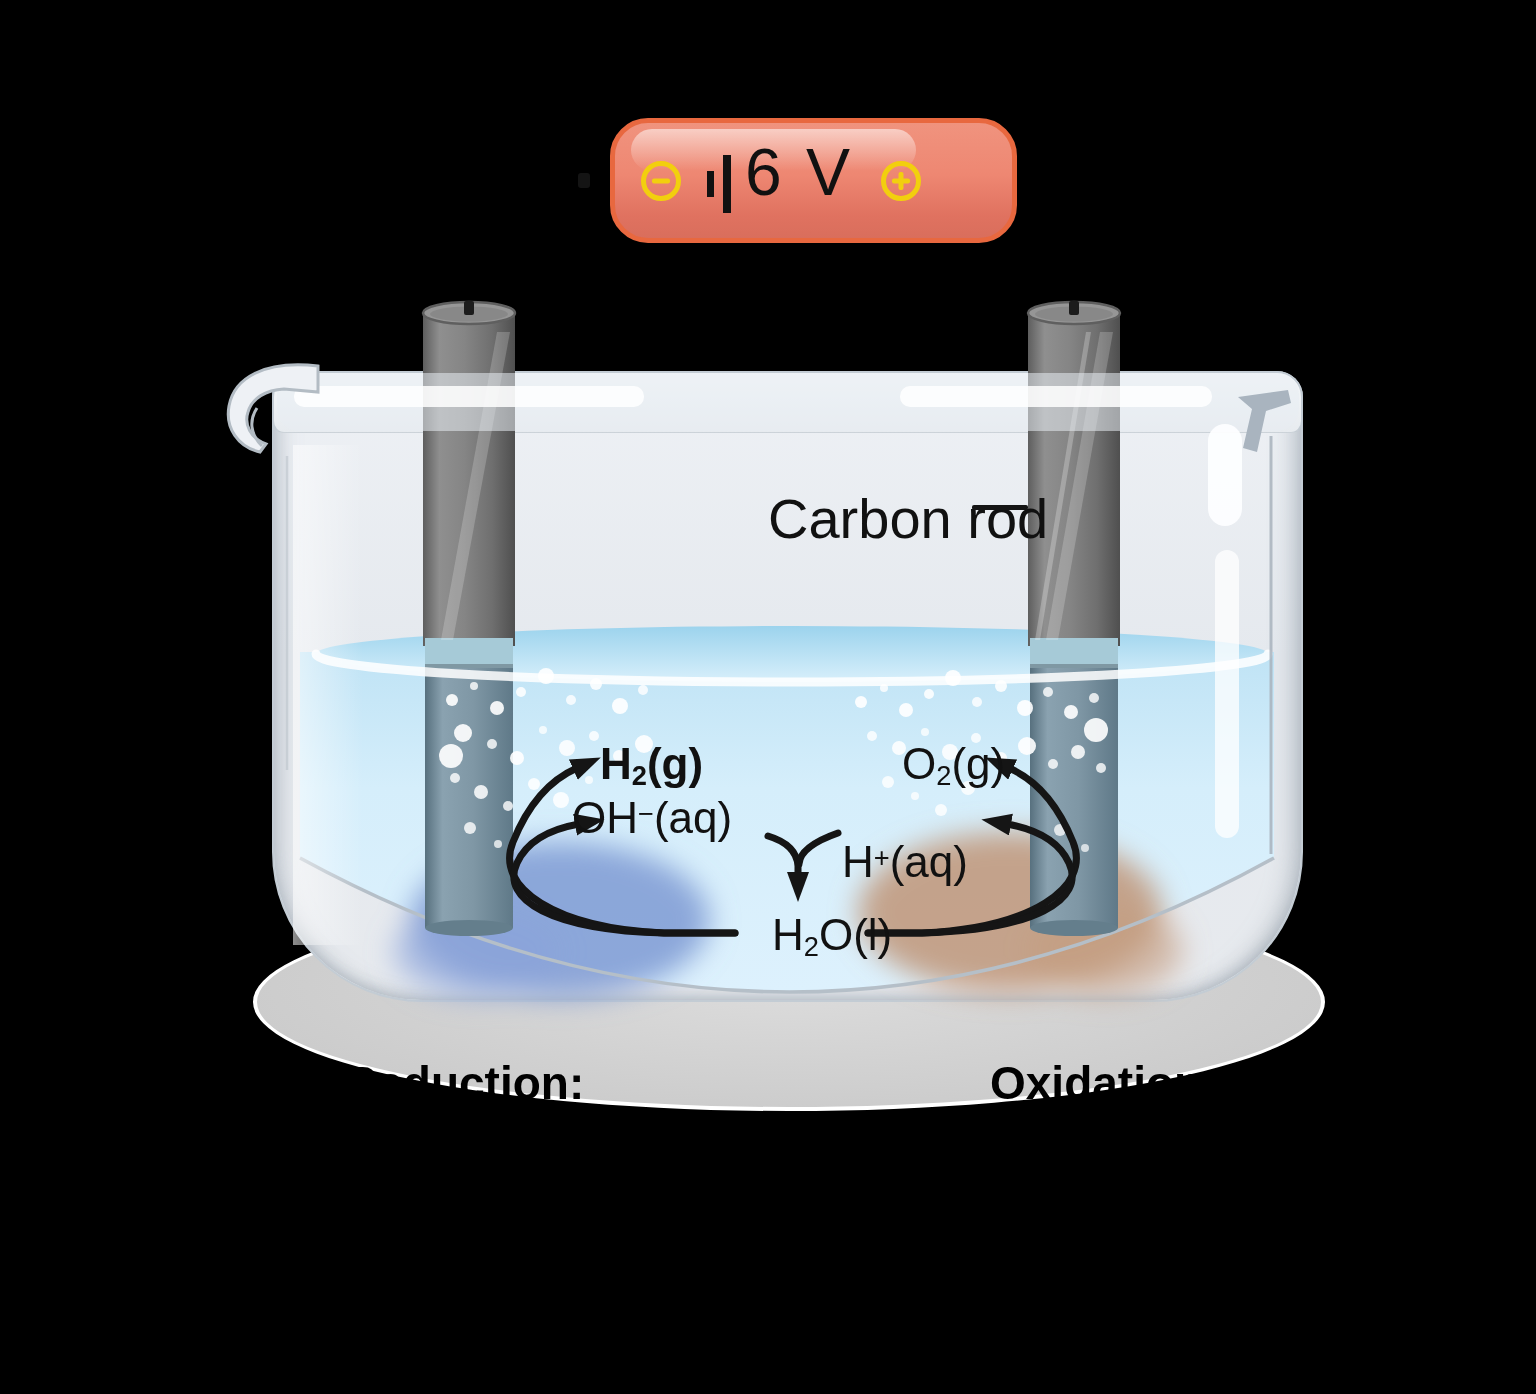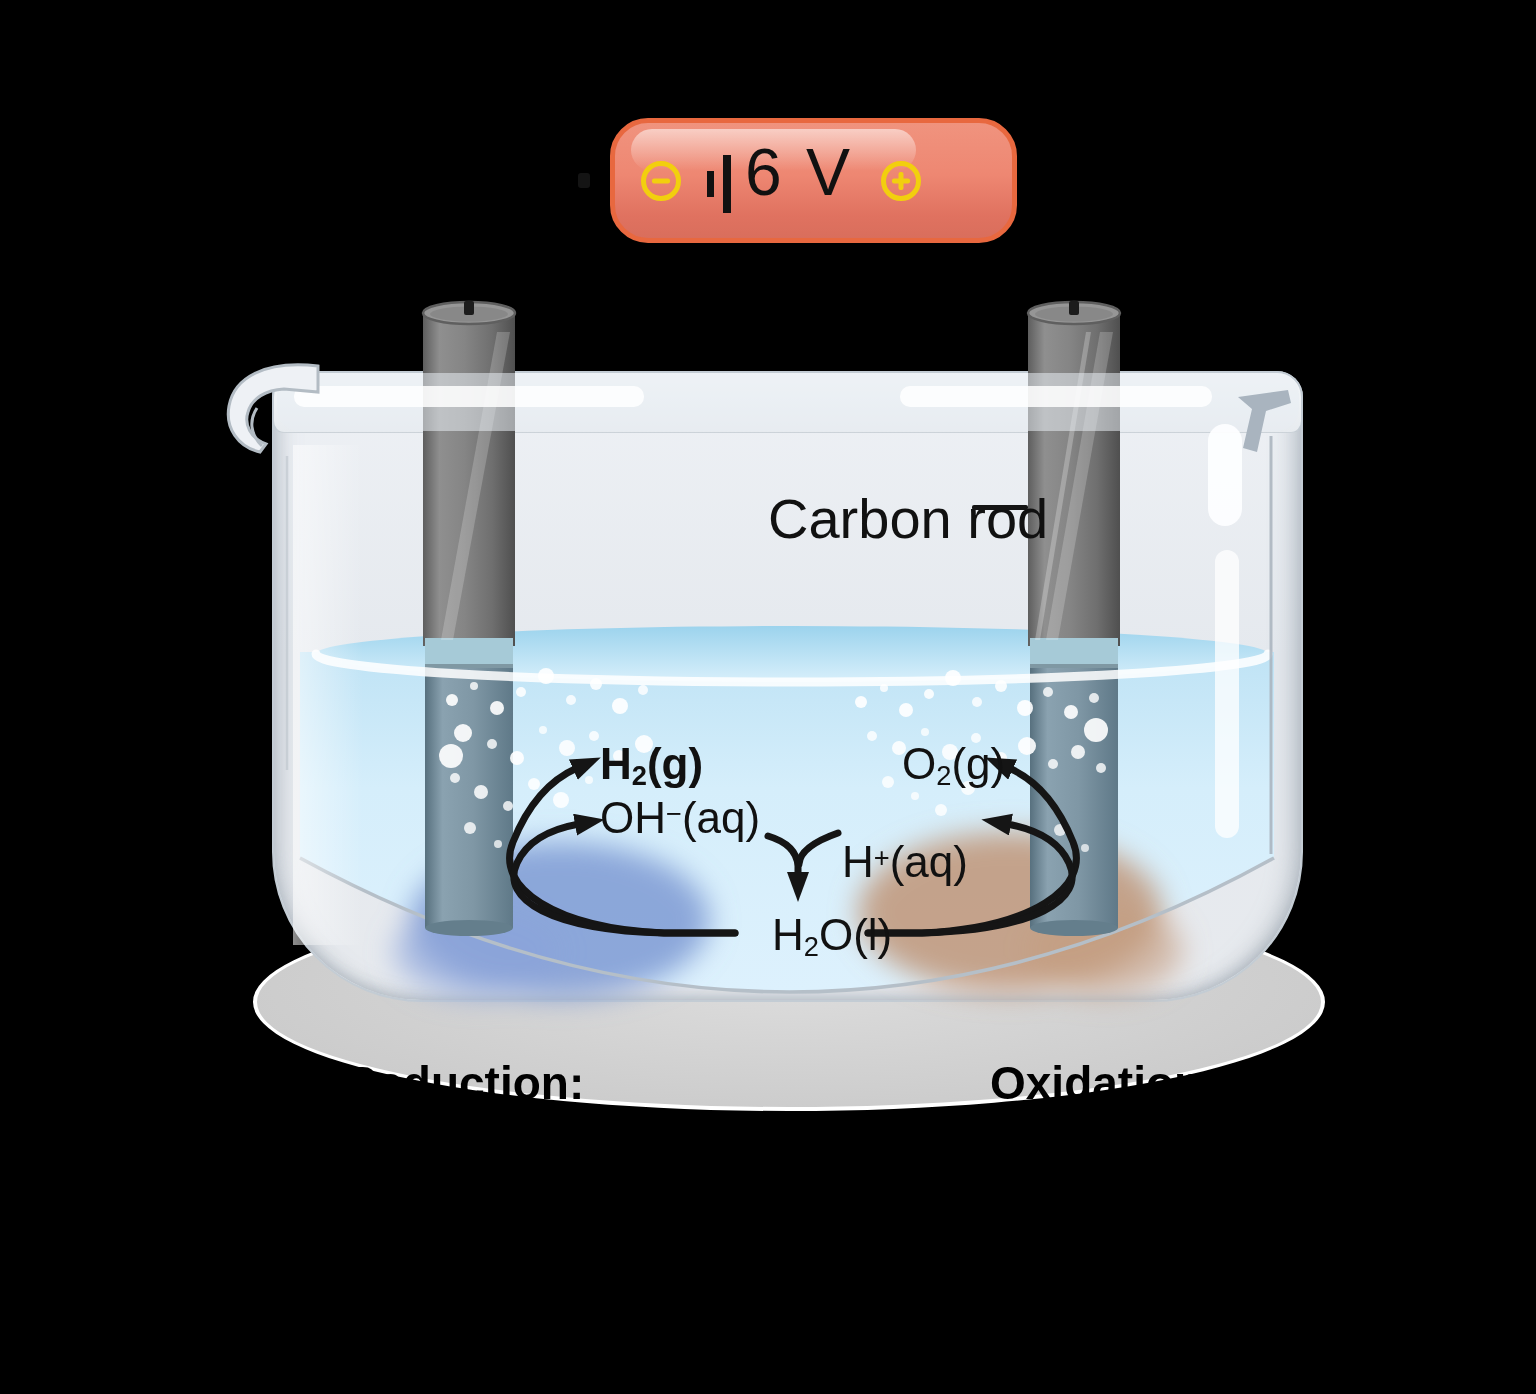--- a/index.html
+++ b/index.html
@@ -54,21 +54,21 @@
   .cell-bar-long{left:108px;top:32px;width:8px;height:58px;background:#111;}
   .voltage{left:130px;top:11px;font-size:66px;color:#111;letter-spacing:3px;}
 
   
   .carbon-label{left:768px;top:486px;font-size:56px;color:#111;z-index:7;}
   .carbon-dash{left:972px;top:505px;width:56px;height:5px;background:#151515;z-index:7;border-radius:2px;}
   .formula{position:absolute;font-size:44px;color:#111;z-index:7;line-height:1;white-space:nowrap;}
   .formula .sub{font-size:62%;vertical-align:-22%;}
   .formula .sup{font-size:62%;vertical-align:38%;}
   .f-h2{left:600px;top:742px;font-weight:bold;}
-  .f-oh{left:600px;top:796px;}
+  .f-oh{left:572px;top:796px;}
   .f-o2{left:902px;top:742px;}
   .f-hp{left:842px;top:796px;margin-top:44px;}
   .f-h2o{left:772px;top:913px;}
 </style>
 </head>
 <body>
 
 <div class="stage">
 
   <div class="abs floor-shadow"></div>

